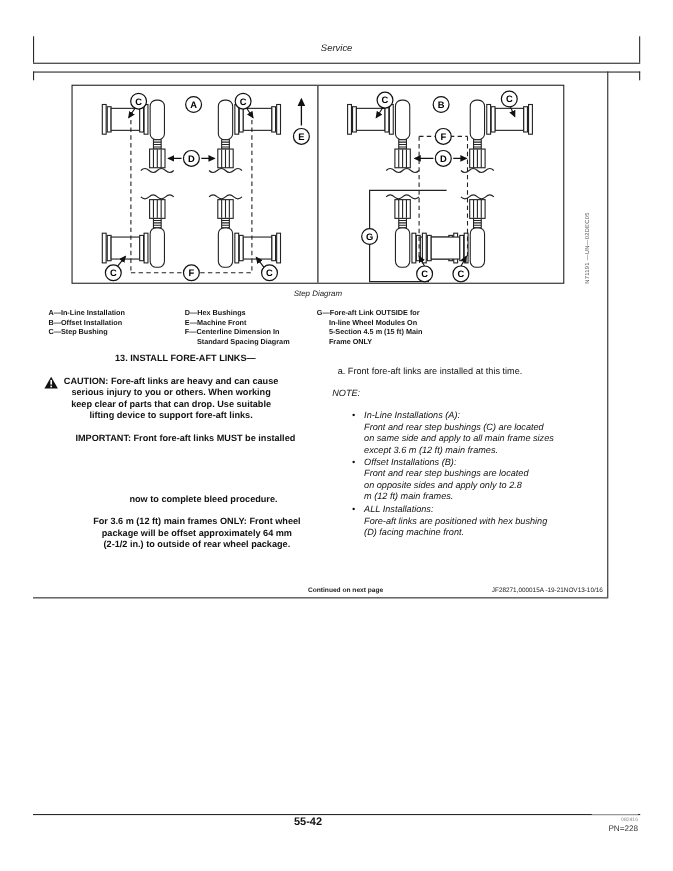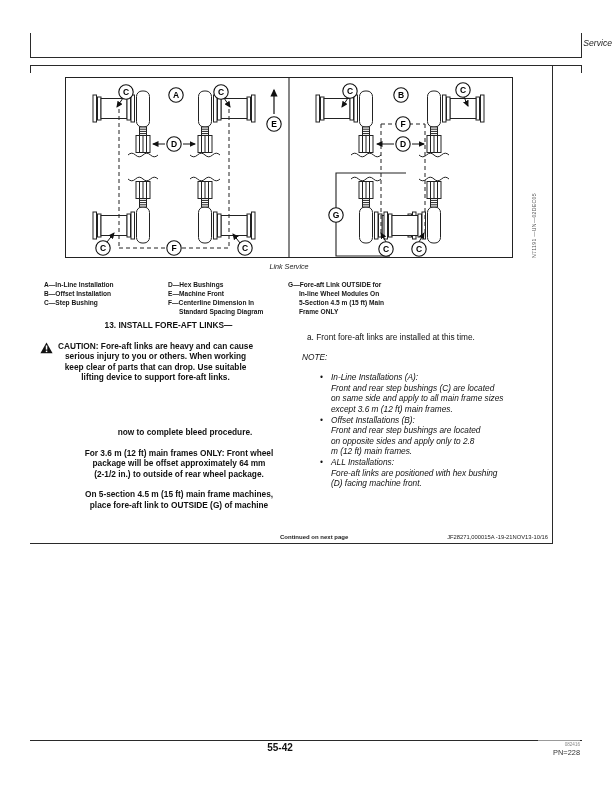--- a/index.html
+++ b/index.html
@@ -1,19 +1,19 @@
 <!DOCTYPE html>
 <html><head>
 <meta charset="utf-8">
 <style>
   html,body{margin:0;padding:0;background:#e8e8e8;}
   .page{position:relative;width:612px;height:792px;background:#ffffff;overflow:hidden;
         font-family:"Liberation Sans",sans-serif;color:#111;}
   .rule{position:absolute;background:#2a2a2a;}
-  .hdr-title{position:absolute;top:38px;left:0;width:612px;text-align:right;
+  .hdr-title{position:absolute;top:38px;left:0;width:612px;text-align:center;
              font-style:italic;font-size:8.6px;color:#222;}
   .fig-box{position:absolute;left:65px;top:77px;width:448px;height:181px;border:1.1px solid #222;box-sizing:border-box;}
   .fig-caption{position:absolute;top:262px;left:65px;width:448px;text-align:center;
                font-style:italic;font-size:7.2px;color:#222;}
   .image-id{position:absolute;left:531px;top:186px;height:72px;width:10px;
             writing-mode:vertical-rl;transform:rotate(180deg);
             font-size:5.2px;color:#555;letter-spacing:.3px;white-space:nowrap;}
   .legend{position:absolute;top:280px;font-size:6.6px;font-weight:bold;line-height:9px;color:#151515;}
   .legend .item{white-space:pre-line;text-indent:-11px;padding-left:11px;}
   .col{position:absolute;top:320px;font-size:8.3px;line-height:10.6px;}
@@ -185,21 +185,21 @@
         </g>
         <g>
           <circle cx="47" cy="137" r="7.2" fill="#fff" stroke="#111" stroke-width="1.1"></circle>
           <text x="47" y="140" text-anchor="middle" font-size="8.5" font-weight="bold">G</text>
         </g>
       </g>
     </svg>
   </div>
 
   <div class="image-id">N71191 —UN—02DEC05</div>
-  <div class="fig-caption">Link Service</div>
+  <div class="fig-caption">Step Diagram</div>
 
   <div class="legend" style="left:44px;width:122px;">
     <div class="item">A—In-Line Installation</div>
     <div class="item">B—Offset Installation</div>
     <div class="item">C—Step Bushing</div>
   </div>
   <div class="legend" style="left:168px;width:120px;">
     <div class="item">D—Hex Bushings</div>
     <div class="item">E—Machine Front</div>
     <div class="item">F—Centerline Dimension In
@@ -223,28 +223,27 @@
           <rect x="5.8" y="8.6" width="1.5" height="1.5" fill="#fff"></rect>
         </svg>
       </span>
       <div class="pre b">CAUTION: Fore-aft links are heavy and can cause
 serious injury to you or others. When working
 keep clear of parts that can drop. Use suitable
 lifting device to support fore-aft links.</div>
     </div>
 
     <div class="important">
+      <div>IMPORTANT: Front fore-aft links MUST be installed</div>
       <div class="cont">now to complete bleed procedure.</div>
     </div>
 
     <div class="pre indent">For 3.6 m (12 ft) main frames ONLY: Front wheel
 package will be offset approximately 64 mm
 (2-1/2 in.) to outside of rear wheel package.</div>
-    <div class="pre indent">On 5-section 4.5 m (15 ft) main frame machines,
-place fore-aft link to OUTSIDE (G) of machine</div>
   </div>
 
   <div class="col" style="left:302px;width:250px;">
     <div class="r-step">a. Front fore-aft links are installed at this time.</div>
     <div class="r-note">NOTE:</div>
     <div class="bullets">
       <div class="bullet">
         <span class="dot">•</span>
         <span class="pre">In-Line Installations (A):
 Front and rear step bushings (C) are located

